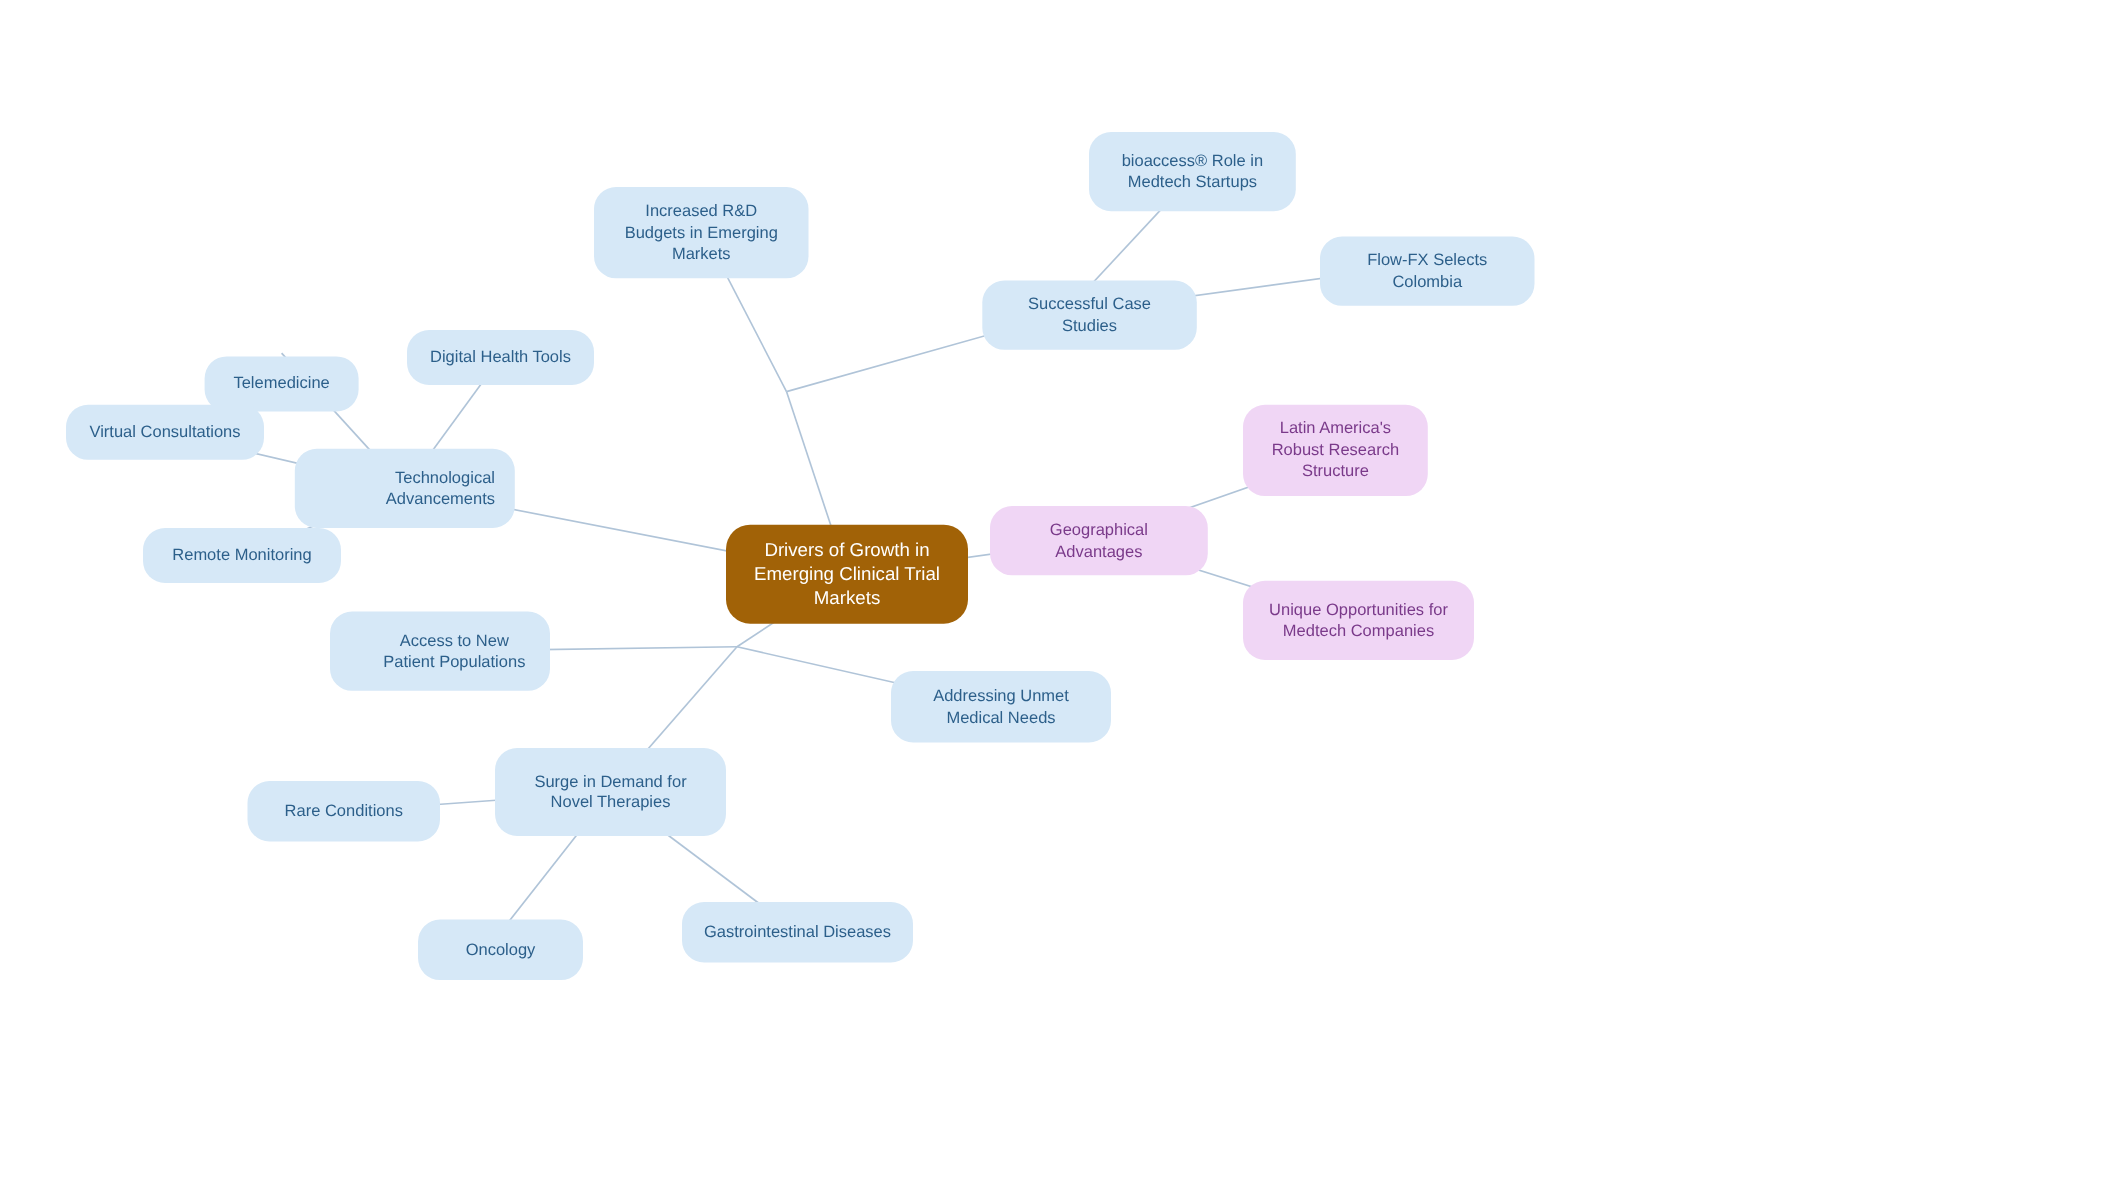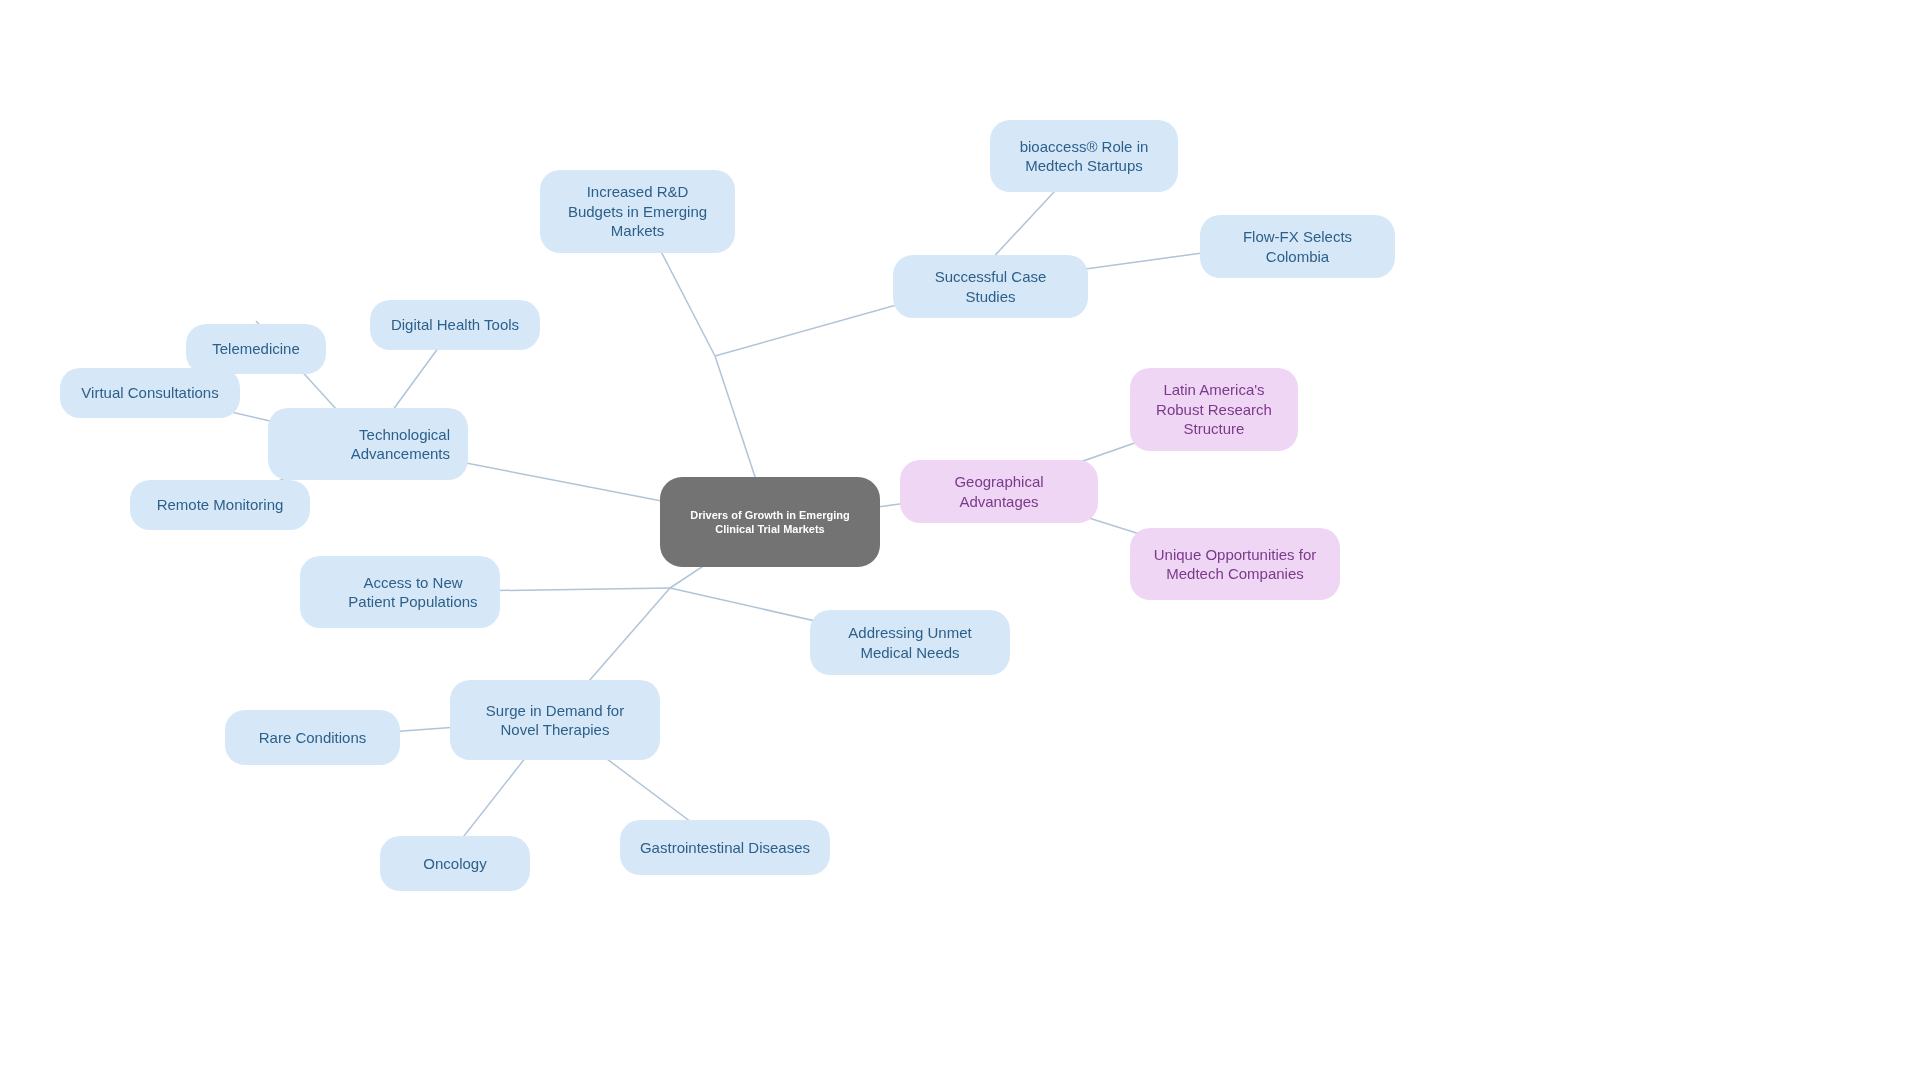--- a/index.html
+++ b/index.html
@@ -32,24 +32,24 @@
       justify-content: center;
       text-align: center;
       font-size: 15px;
       font-weight: 400;
       padding: 12px 18px;
       z-index: 1;
       cursor: pointer;
       line-height: 1.3;
     }
     .node-center {
-      background: #737373;
+      background: #a16207;
       color: #ffffff;
-      font-size: 11px;
-      font-weight: 700;
+      font-size: 17px;
+      font-weight: 400;
       border-radius: 22px;
       width: 220px;
       height: 90px;
     }
     .node-blue {
       background: #d6e8f7;
       color: #2c5f8a;
       border: none;
     }
     .node-pink {

